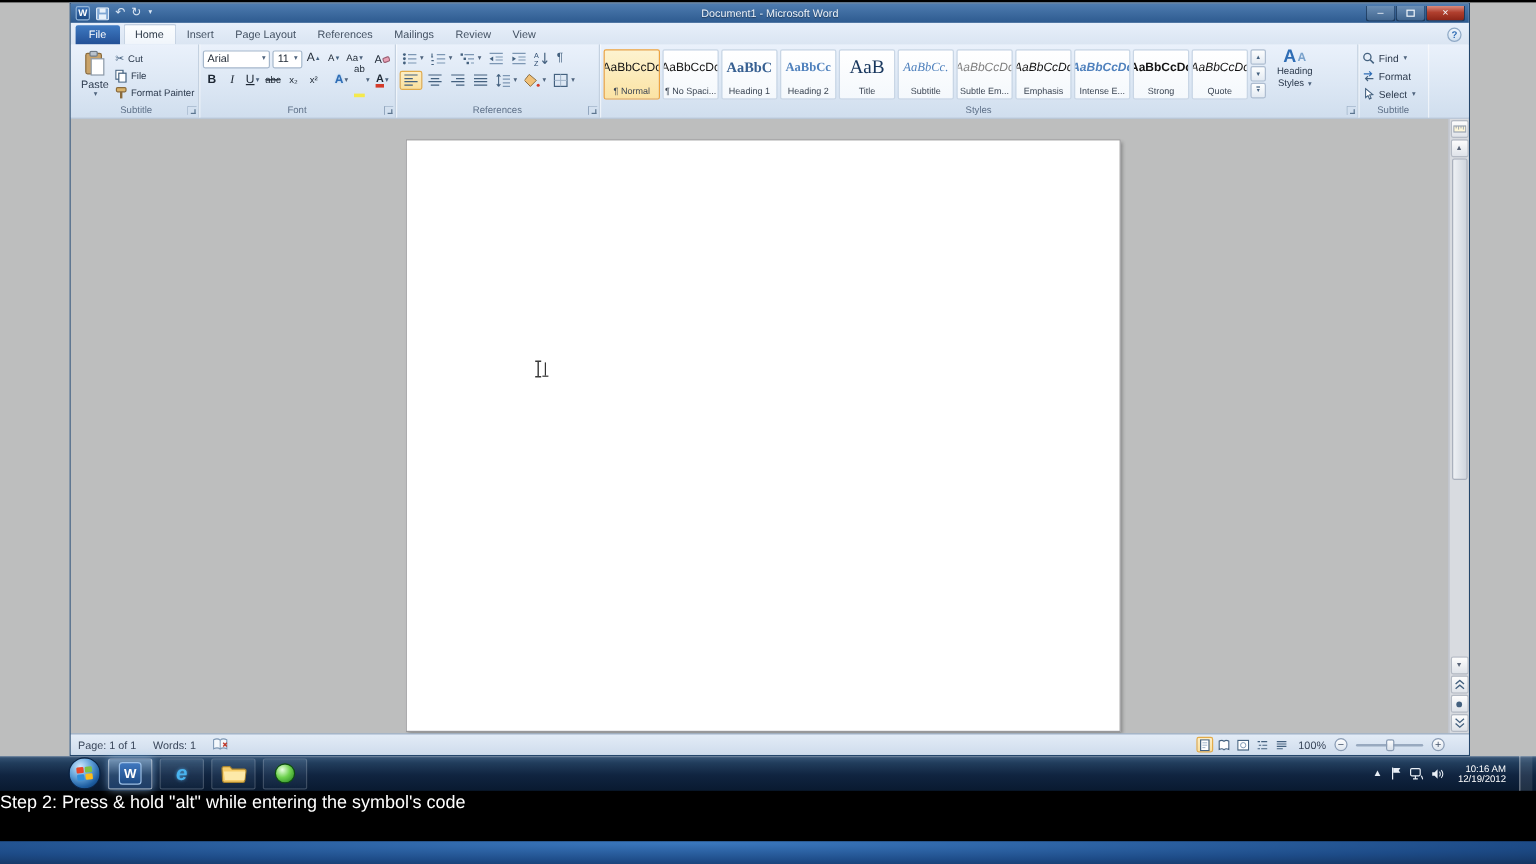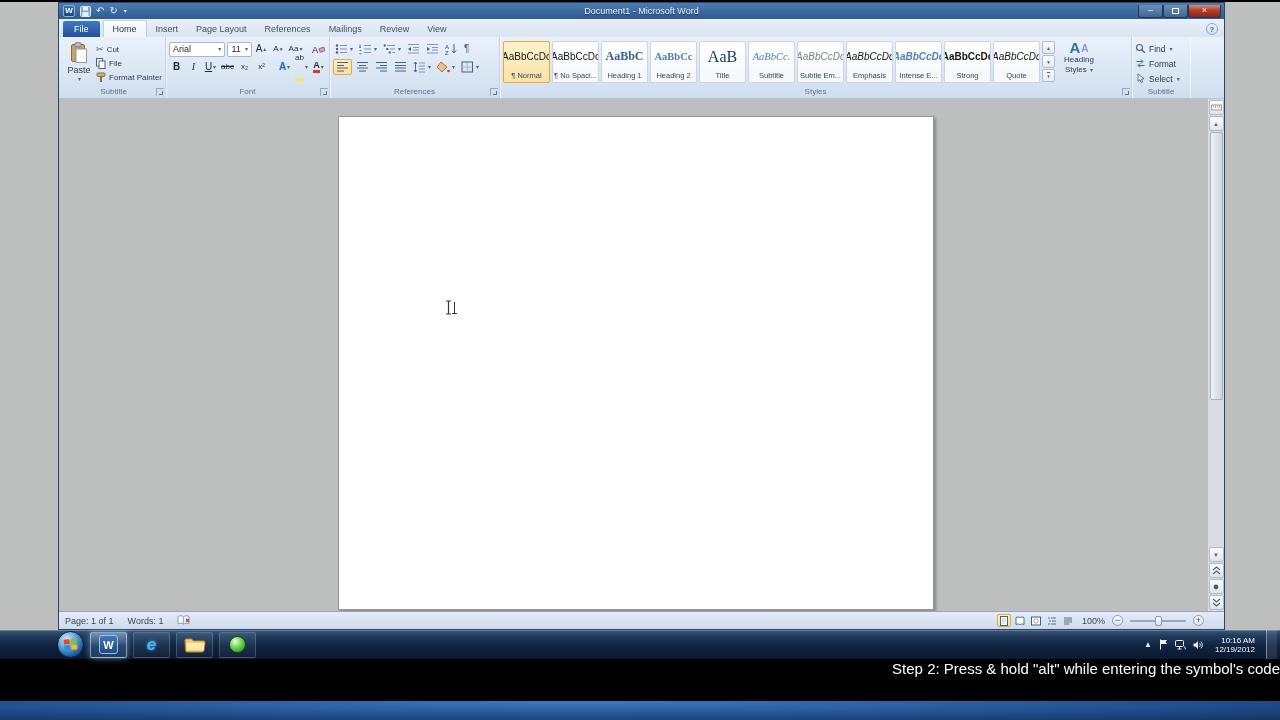--- a/index.html
+++ b/index.html
@@ -134,21 +134,21 @@
 .tbbtn.hover{border:1px solid rgba(255,255,255,.18);background:linear-gradient(rgba(140,170,205,.18),rgba(60,90,130,.12))}
 .wicon{width:19px;height:19px;border-radius:3px;background:linear-gradient(#3f78c0,#1c4a85);border:1px solid #9cc0e8;color:#fff;font-weight:bold;font-size:11px;display:flex;align-items:center;justify-content:center}
 .ie{font-size:17px;font-style:italic;font-weight:bold;color:#49b4ef;text-shadow:0 0 3px rgba(90,180,240,.8);line-height:1}
 .greenorb{width:17px;height:17px;border-radius:50%;background:radial-gradient(circle at 35% 30%,#e9ffe2,#6fd24f 45%,#1f7d1d 100%);border:1px solid #0d4d10}
 .tray{margin-left:auto;display:flex;align-items:center;gap:7px;padding-right:3px;height:100%}
 .trayic{color:#e9eff6;font-size:8px;line-height:1;display:flex;align-items:center}
 .clock{text-align:right;color:#fff;font-size:8px;line-height:9px;padding:0 4px}
 .showdesk{width:11px;height:100%;background:rgba(255,255,255,.10);border-left:1px solid rgba(255,255,255,.4)}
 
 
-.caption{position:absolute;top:660px;left:0;width:1280px;text-align:right;color:#fff;font-size:15px}
+.caption{position:absolute;top:660px;left:0;width:1280px;text-align:left;color:#fff;font-size:15px}
 .bottom-glow{position:absolute;top:701px;left:0;width:1280px;height:19px;background:radial-gradient(130% 190% at 45% 8%,#3a77bd 0%,#1d4b87 42%,#0a1c38 88%)}
 </style>
 </head>
 <body>
 
 <div class="desktop"></div>
 
 <div class="window">
 
   <div class="titlebar">

